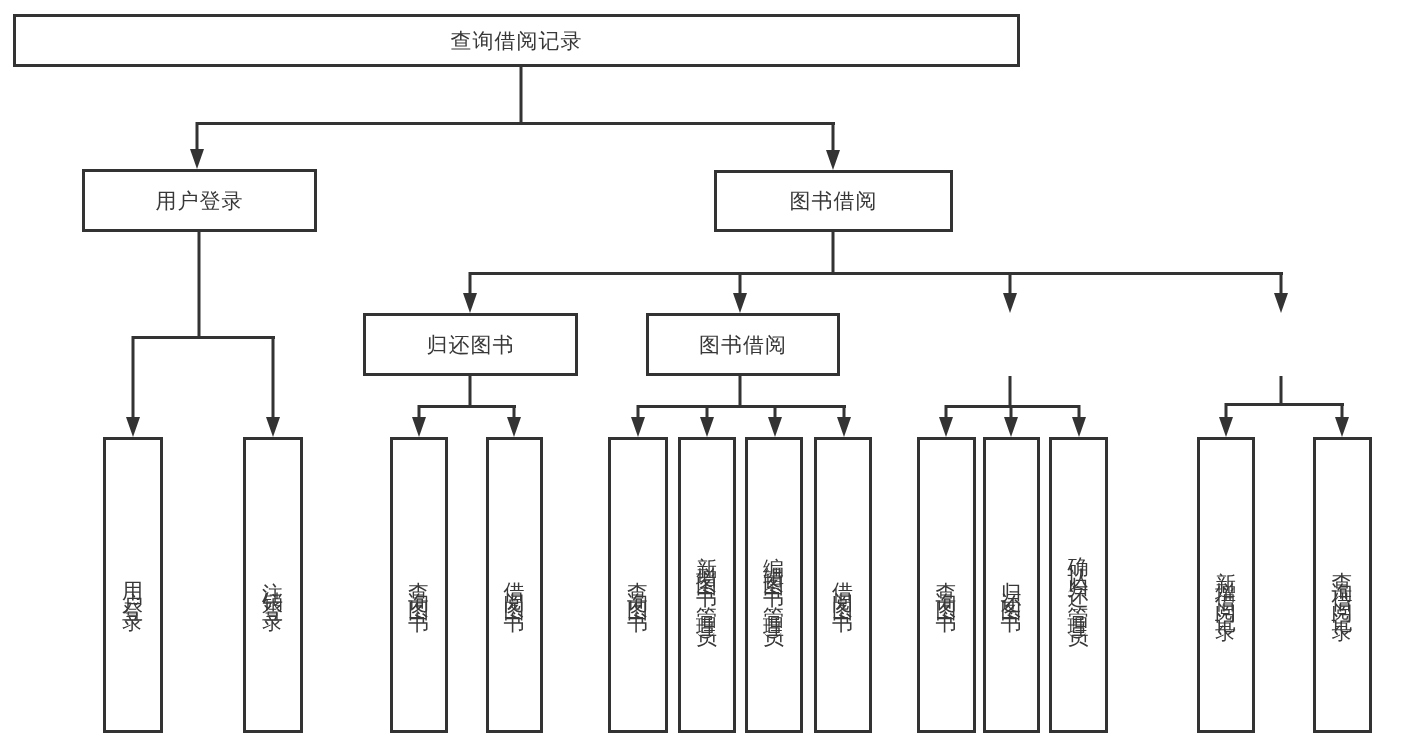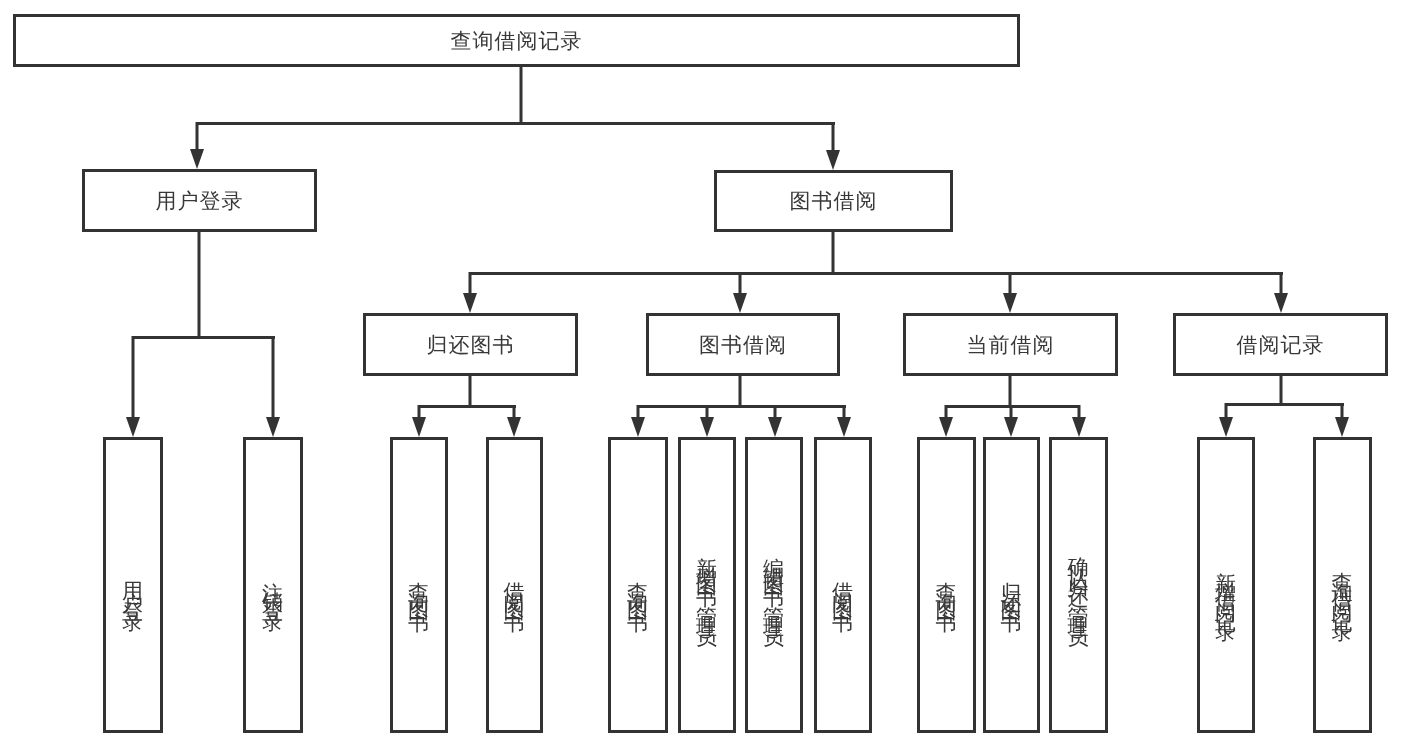--- a/index.html
+++ b/index.html
@@ -77,26 +77,20 @@
   <div class="arr" style="left:1010px;top:293px"></div>
   <div class="vl" style="left:1281px;top:272px;height:22px"></div>
   <div class="arr" style="left:1281px;top:293px"></div>
 
   <div class="hbox" style="left:363px;top:313px;width:215px;height:63px">
     <span>归还图书</span>
   </div>
   <div class="hbox" style="left:646px;top:313px;width:194px;height:63px">
     <span>图书借阅</span>
   </div>
-  <div class="hbox" style="left:903px;top:313px;width:215px;height:63px">
-    <span>当前借阅</span>
-  </div>
-  <div class="hbox" style="left:1173px;top:313px;width:215px;height:63px">
-    <span>借阅记录</span>
-  </div>
 
   <div class="vl" style="left:470px;top:376px;height:31px"></div>
   <div class="hl" style="left:418px;top:405px;width:98px"></div>
   <div class="vl" style="left:419px;top:405px;height:14px"></div>
   <div class="arr" style="left:419px;top:417px"></div>
   <div class="vl" style="left:514px;top:405px;height:14px"></div>
   <div class="arr" style="left:514px;top:417px"></div>
 
   <div class="vl" style="left:740px;top:376px;height:31px"></div>
   <div class="hl" style="left:637px;top:405px;width:209px"></div>

